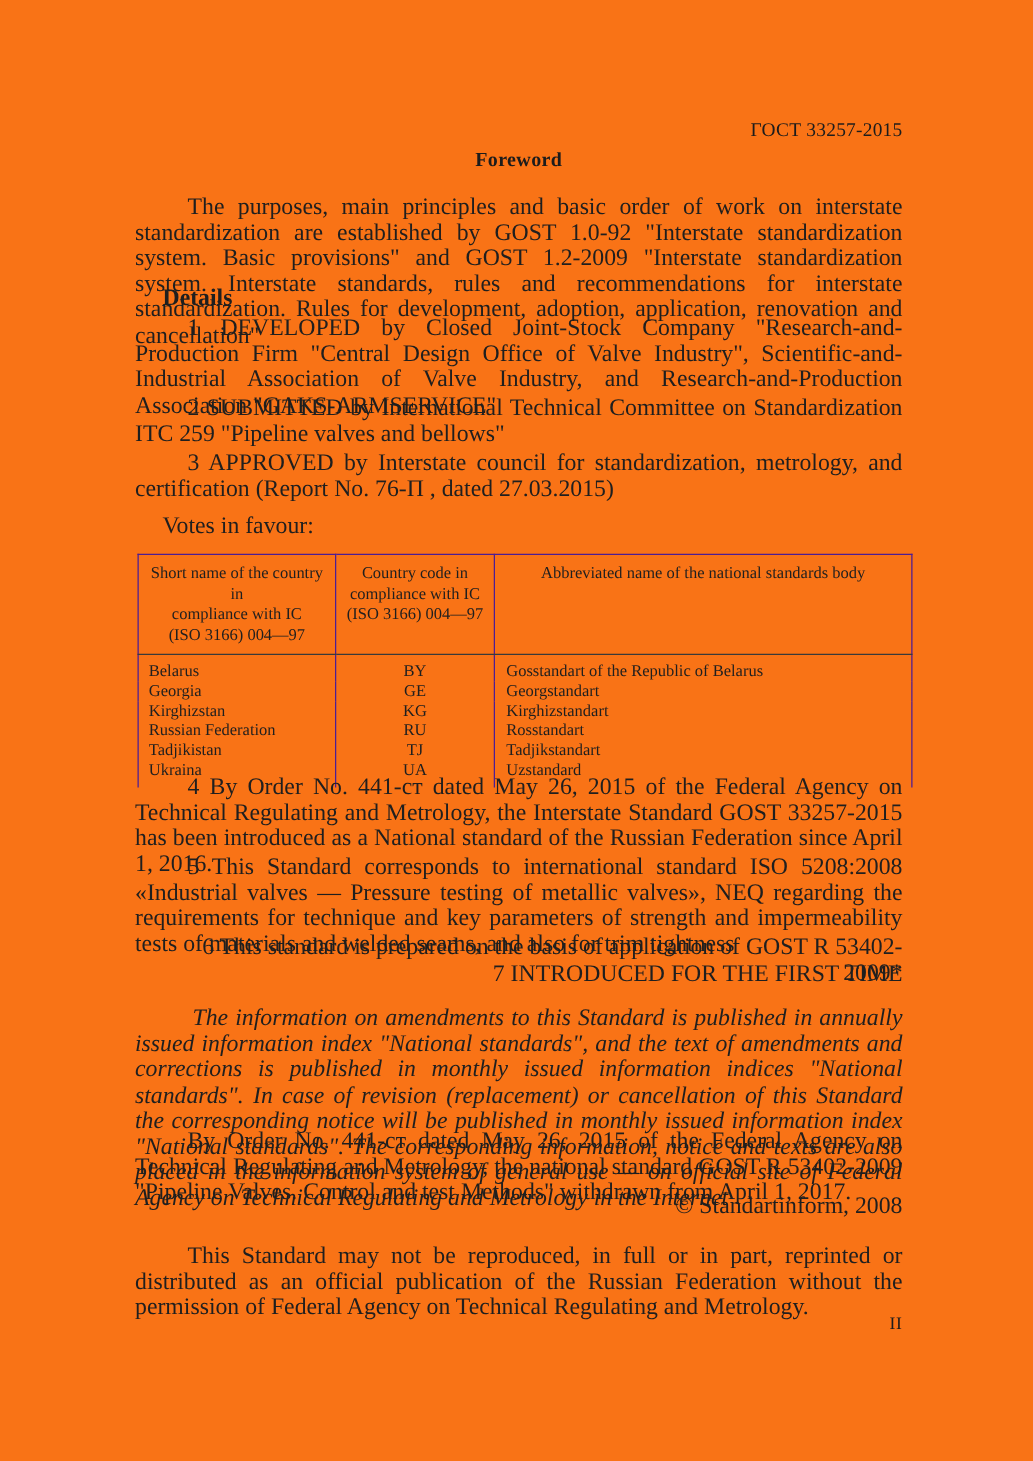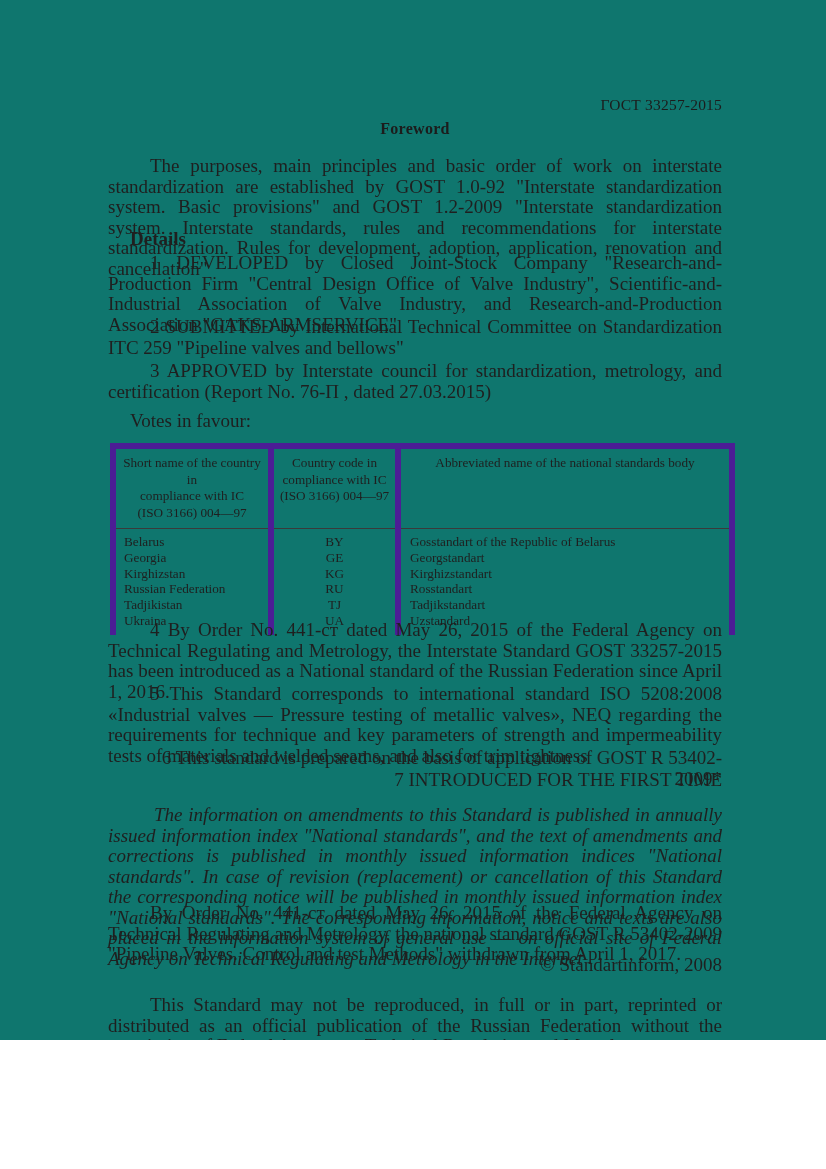--- a/index.html
+++ b/index.html
@@ -3,22 +3,22 @@
 <meta charset="utf-8">
 <style>
   html, body {
     margin: 0;
     padding: 0;
     background: #ffffff;
   }
   .page {
     position: relative;
     width: 826px;
-    height: 1040px;
-    background: #0f766e;
+    height: 1169px;
+    background: #f97316;
     font-family: "Liberation Serif", "DejaVu Serif", serif;
     color: #1c1c1c;
     overflow: hidden;
   }
   .content {
     position: absolute;
     left: 108px;
     top: 0;
     width: 614px;
   }
@@ -77,21 +77,21 @@
     position: absolute;
     left: 2px;
     top: 443px;
     width: 619px;
     border-collapse: collapse;
     font-size: 13.2px;
     color: #1f1f1f;
     table-layout: fixed;
   }
   .votes-table td, .votes-table th {
-    border: 6px solid #4c1d95;
+    border: 1px solid #4c1d95;
     padding: 0;
     vertical-align: top;
     font-weight: normal;
   }
   .votes-table thead th {
     text-align: center;
     padding: 6px 4px 7px 4px;
     line-height: 16.5px;
     border-bottom: 1px solid #3a3a3a;
   }

